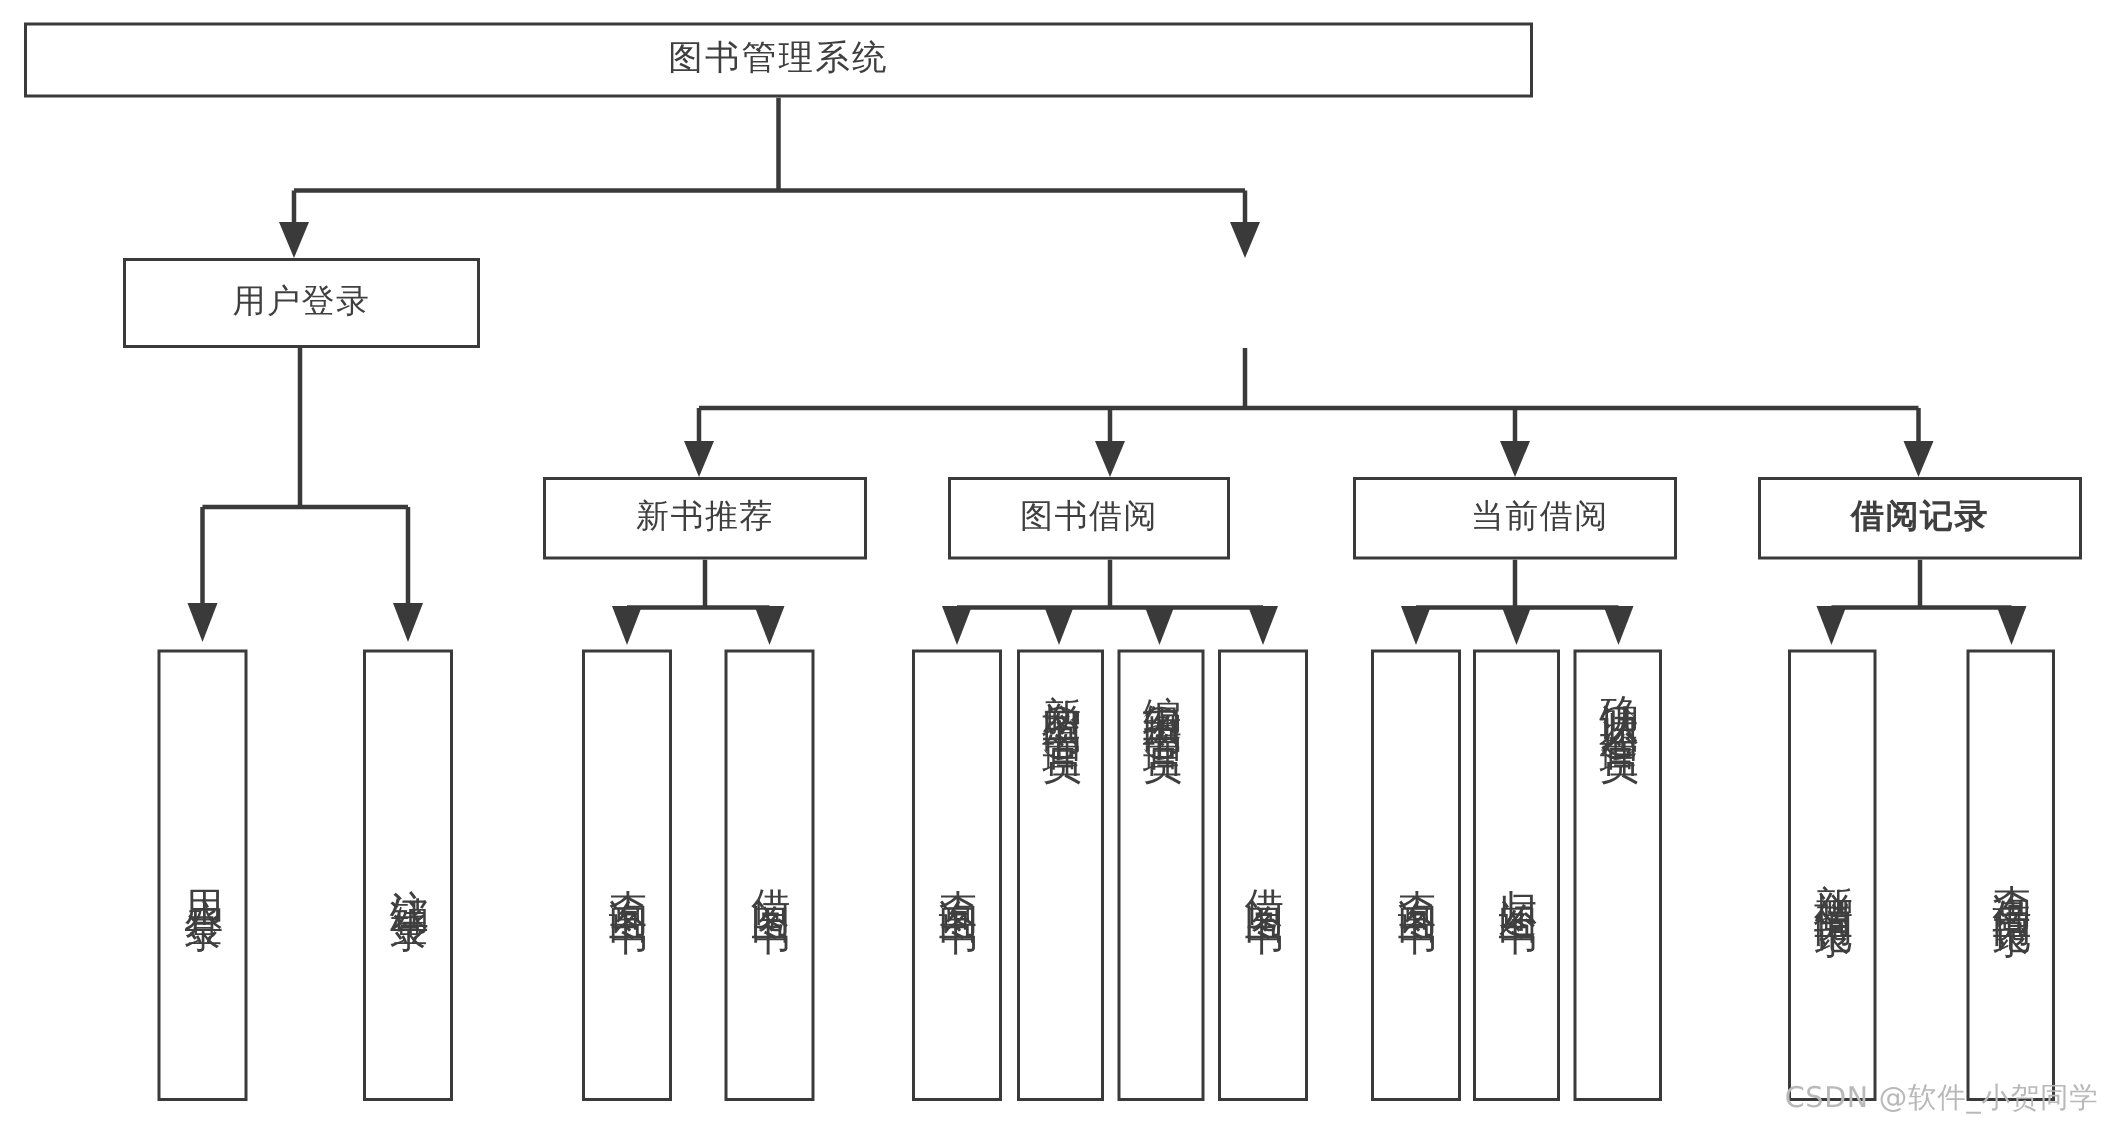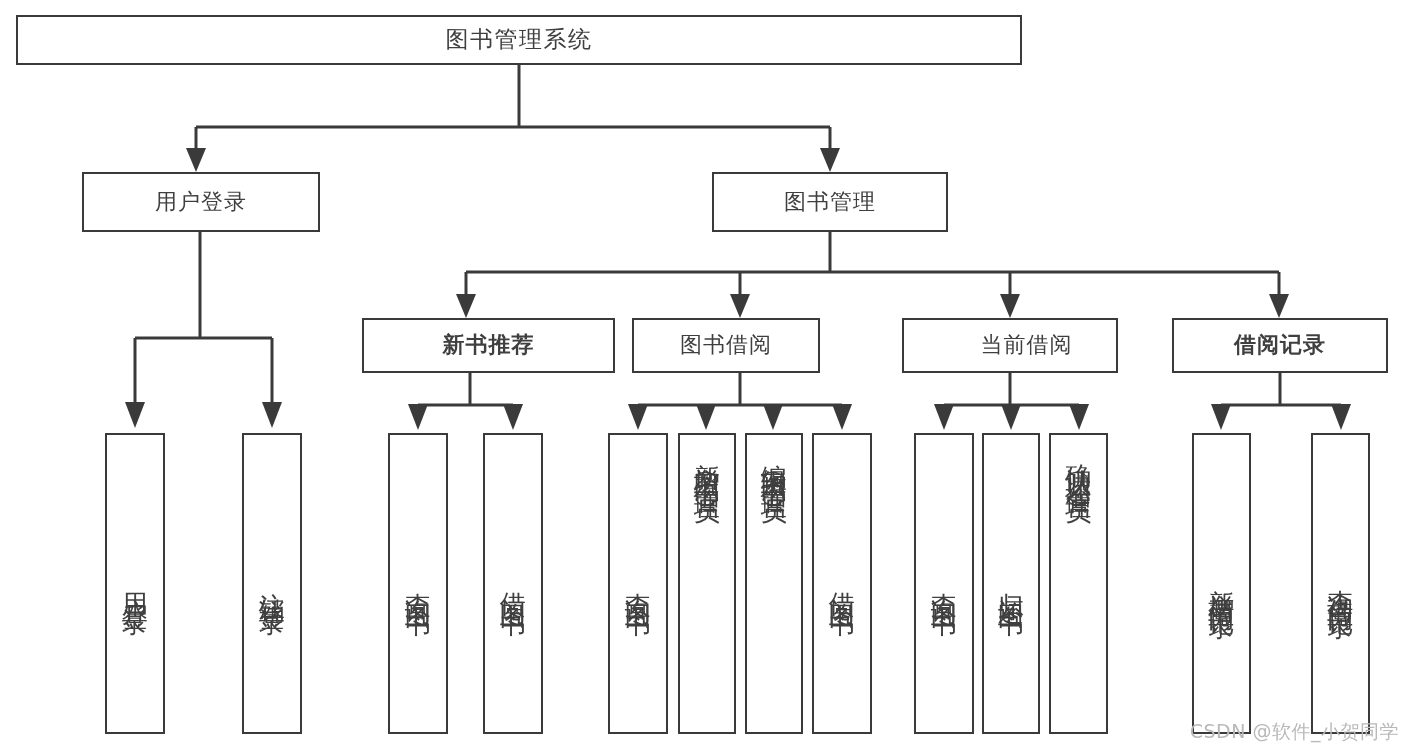--- a/index.html
+++ b/index.html
@@ -135,25 +135,22 @@
     <polygon class="head" points="1331,404 1351,404 1341,430"></polygon>
   </svg>
 
   <div class="node h root" style="left:16px;top:15px;width:1006px;height:50px;">
     <span class="lbl">图书管理系统</span>
   </div>
 
   <div class="node h" style="left:82px;top:172px;width:238px;height:60px;">
     <span class="lbl">用户登录</span>
   </div>
-  <div class="node h" style="left:712px;top:172px;width:236px;height:60px;">
-    <span class="lbl">图书管理</span>
-  </div>
-
-  <div class="node h" style="left:362px;top:318px;width:253px;height:55px;font-weight:bold;">
+
+  <div class="node h" style="left:362px;top:318px;width:216px;height:55px;">
     <span class="lbl">新书推荐</span>
   </div>
   <div class="node h" style="left:632px;top:318px;width:188px;height:55px;">
     <span class="lbl">图书借阅</span>
   </div>
   <div class="node h" style="left:902px;top:318px;width:216px;height:55px;padding-left:33px;">
     <span class="lbl">当前借阅</span>
   </div>
   <div class="node h" style="left:1172px;top:318px;width:216px;height:55px;font-weight:bold;">
     <span class="lbl">借阅记录</span>

